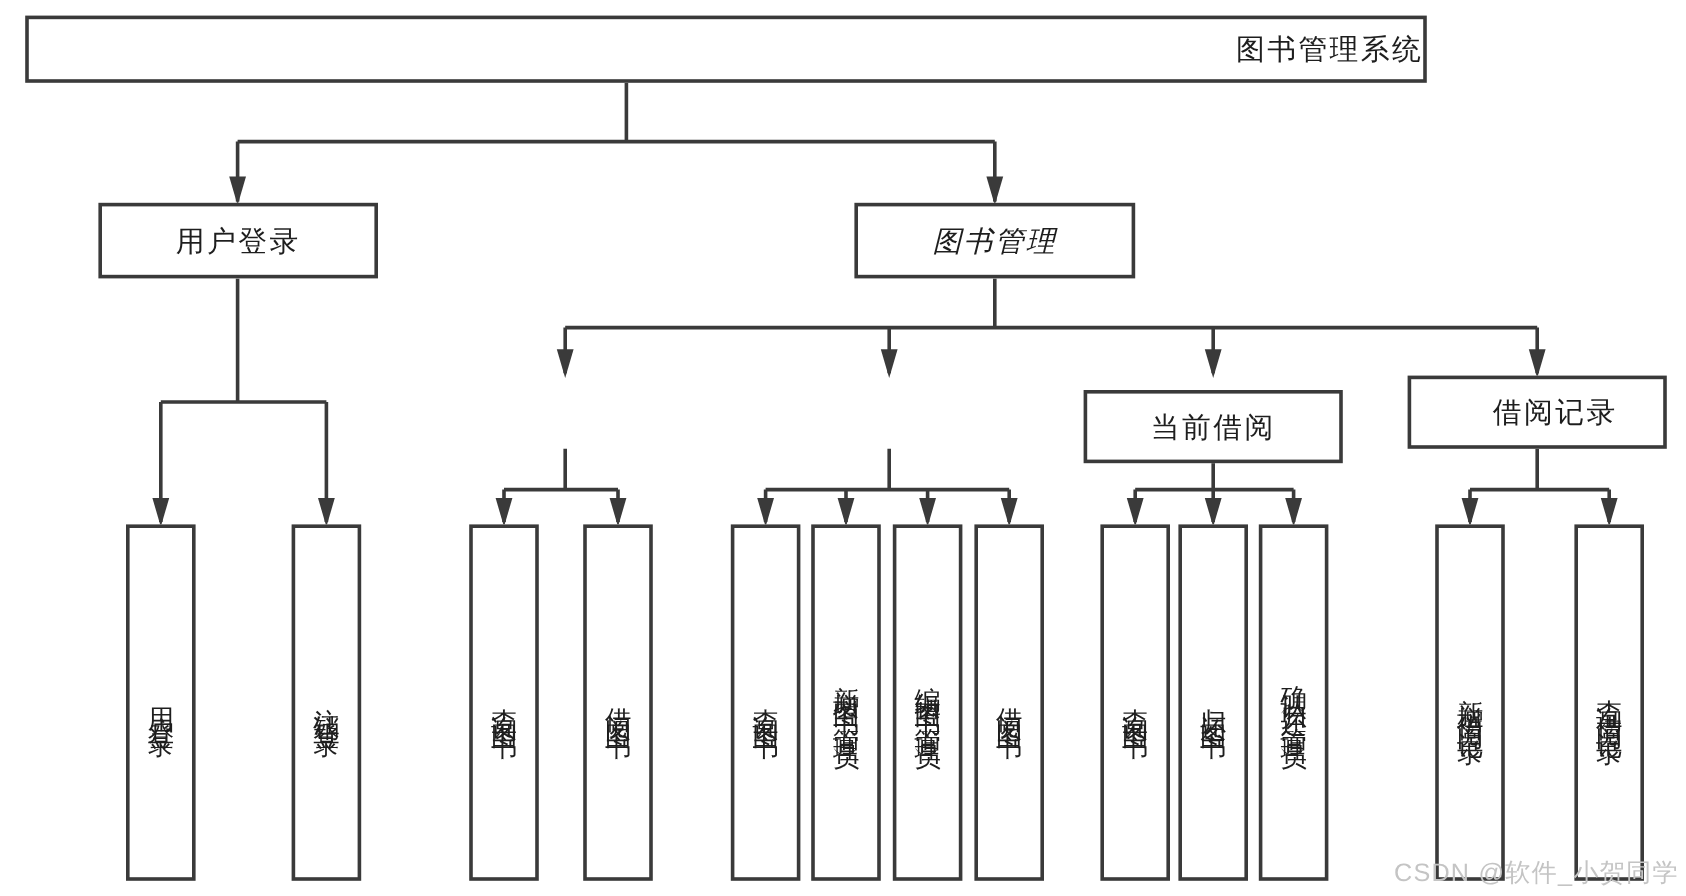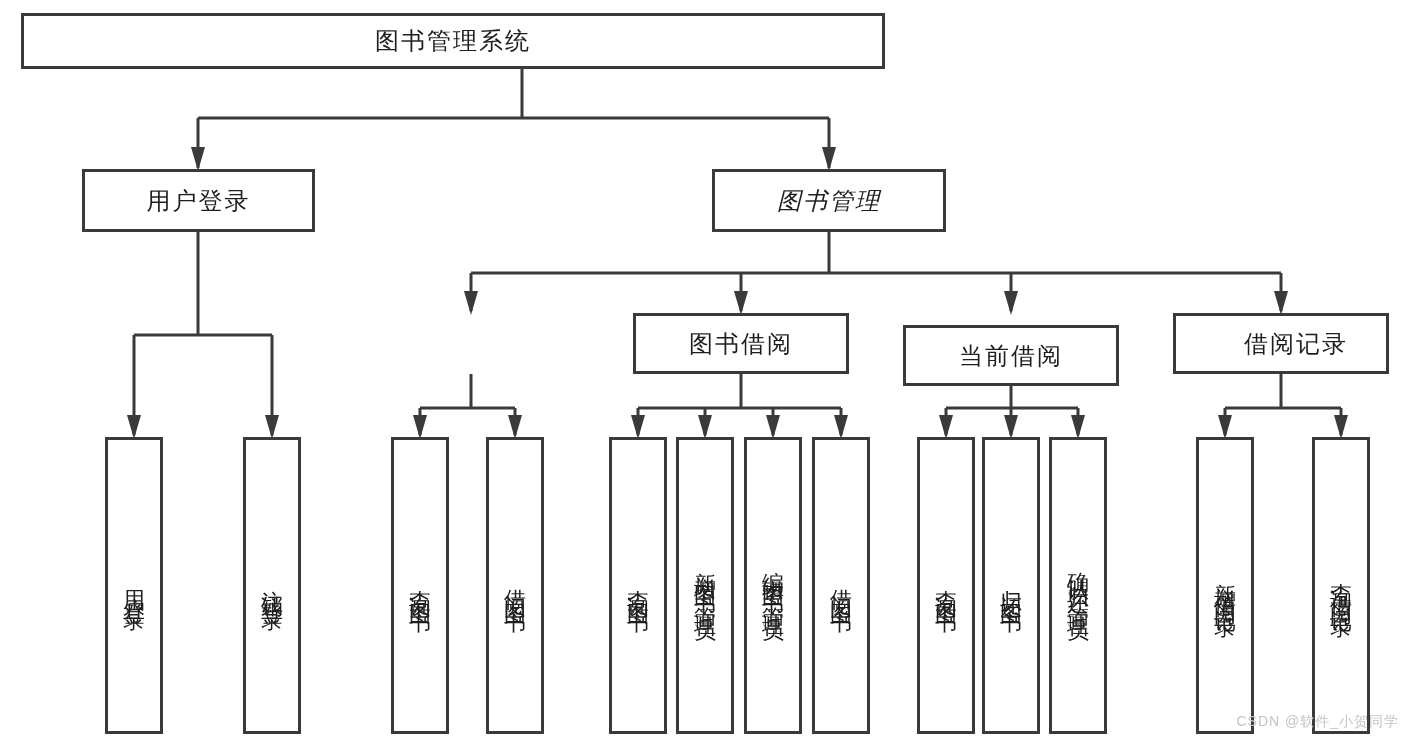--- a/index.html
+++ b/index.html
@@ -44,21 +44,21 @@
     letter-spacing: 7px;
     line-height: 1.1;
     color: #1e1e1e;
     white-space: nowrap;
   }
 
   .watermark {
     position: absolute;
     right: 6px;
     top: 713px;
-    font-size: 14px;
+    font-size: 21px;
     letter-spacing: 1px;
     color: #c4c4c4;
     z-index: 5;
     white-space: nowrap;
   }
 </style>
 </head>
 <body>
 
 <div class="canvas">
@@ -96,34 +96,31 @@
       <polygon points="766,415 780,415 773,439"></polygon>
       <polygon points="834,415 848,415 841,439"></polygon>
       <polygon points="939,415 953,415 946,439"></polygon>
       <polygon points="1004,415 1018,415 1011,439"></polygon>
       <polygon points="1071,415 1085,415 1078,439"></polygon>
       <polygon points="1218,415 1232,415 1225,439"></polygon>
       <polygon points="1334,415 1348,415 1341,439"></polygon>
     </g>
   </svg>
 
-  <div class="node" style="left:21px; top:13px; width:864px; height:56px;">
+  <div class="node" style="left:21px; top:13px; width:1168px; height:56px;justify-content:flex-end;">
     <span class="hlabel">图书管理系统</span>
   </div>
 
   <div class="node" style="left:82px; top:169px; width:233px; height:63px;">
     <span class="hlabel">用户登录</span>
   </div>
   <div class="node" style="left:712px; top:169px; width:234px; height:63px;font-style:italic;">
     <span class="hlabel">图书管理</span>
   </div>
 
-  <div class="node" style="left:633px; top:313px; width:216px; height:61px;">
-    <span class="hlabel">图书借阅</span>
-  </div>
   <div class="node" style="left:903px; top:325px; width:216px; height:61px;">
     <span class="hlabel">当前借阅</span>
   </div>
   <div class="node" style="left:1173px; top:313px; width:216px; height:61px;padding-left:30px;">
     <span class="hlabel">借阅记录</span>
   </div>
 
   <div class="node" style="left:105px; top:437px; width:58px; height:297px;">
     <span class="vlabel">用户登录</span>
   </div>

